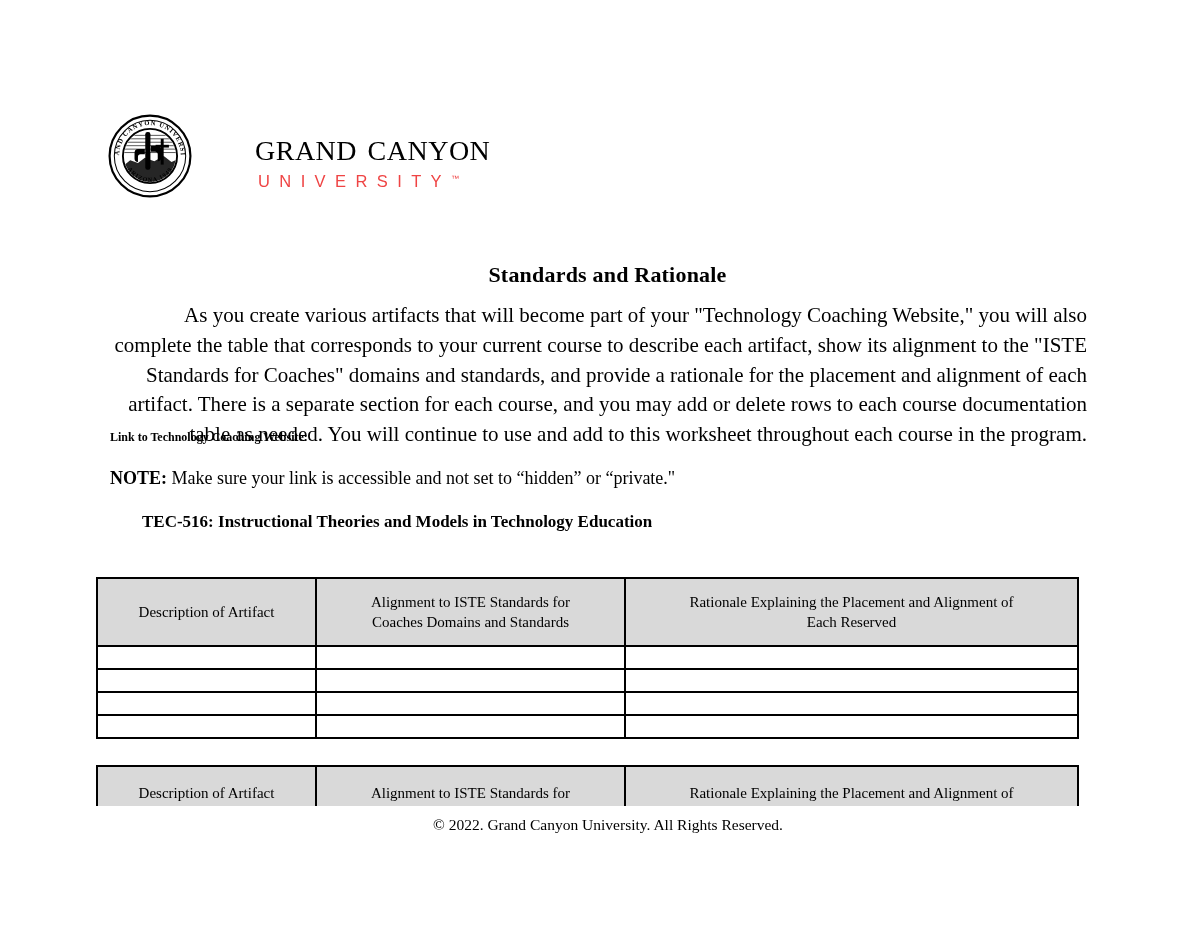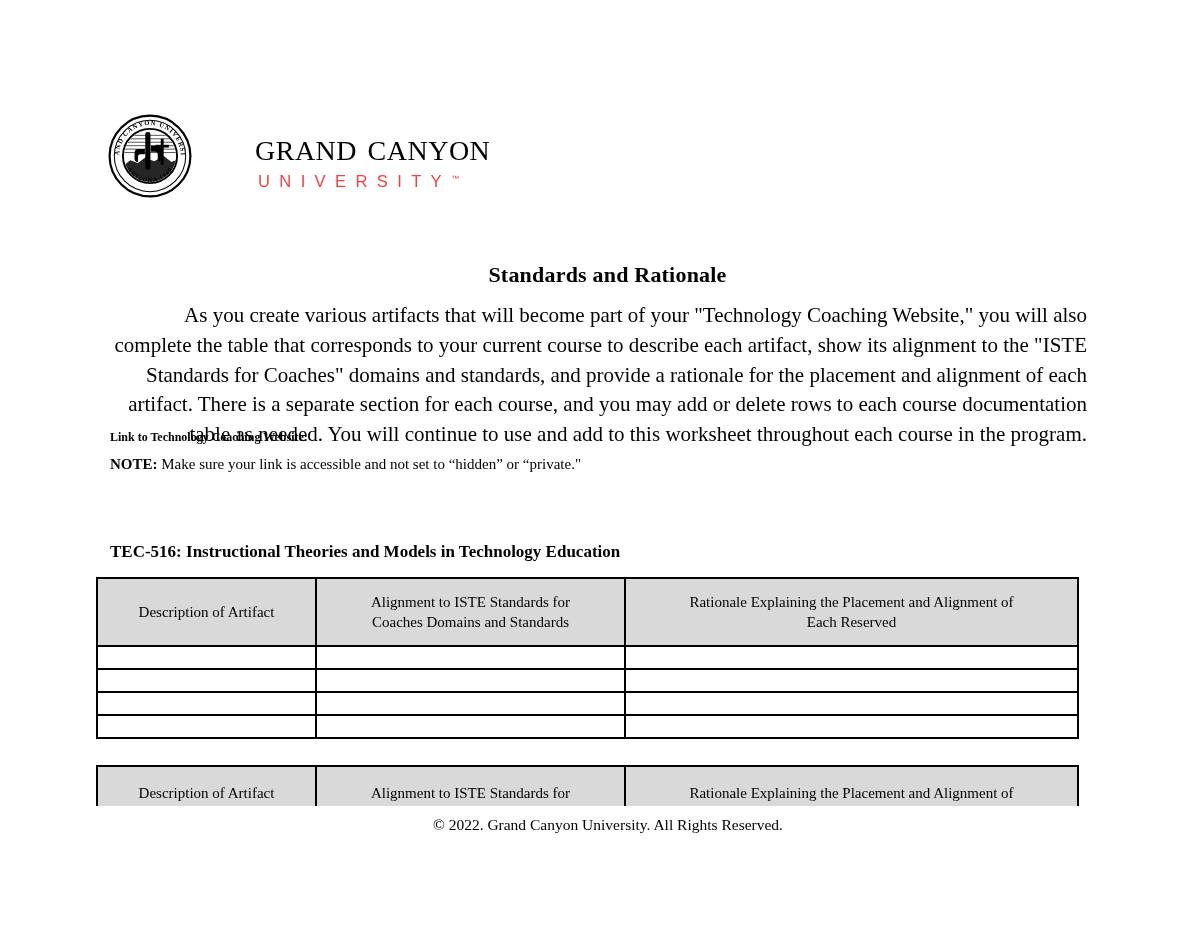--- a/index.html
+++ b/index.html
@@ -99,35 +99,35 @@
     left: 110px;
     top: 430px;
     font-size: 12px;
     font-weight: bold;
     text-align: center;
   }
 
   .note-line {
     position: absolute;
     left: 110px;
-    top: 456px;
-    font-size: 15px;
+    top: 468px;
+    font-size: 18px;
   }
   .note-line .note-label {
     font-weight: bold;
   }
 
   .course-heading {
     position: absolute;
     left: 110px;
     font-size: 17px;
     font-weight: bold;
     white-space: nowrap;
   }
-  .course-heading.h1 { top: 542px; }
+  .course-heading.h1 { top: 512px; margin-left: 32px; }
   .course-heading.h2 { top: 730px; }
 
   
   .doc-table {
     position: absolute;
     left: 96px;
     width: 981px;
     border-collapse: collapse;
     table-layout: fixed;
     background: #ffffff;

